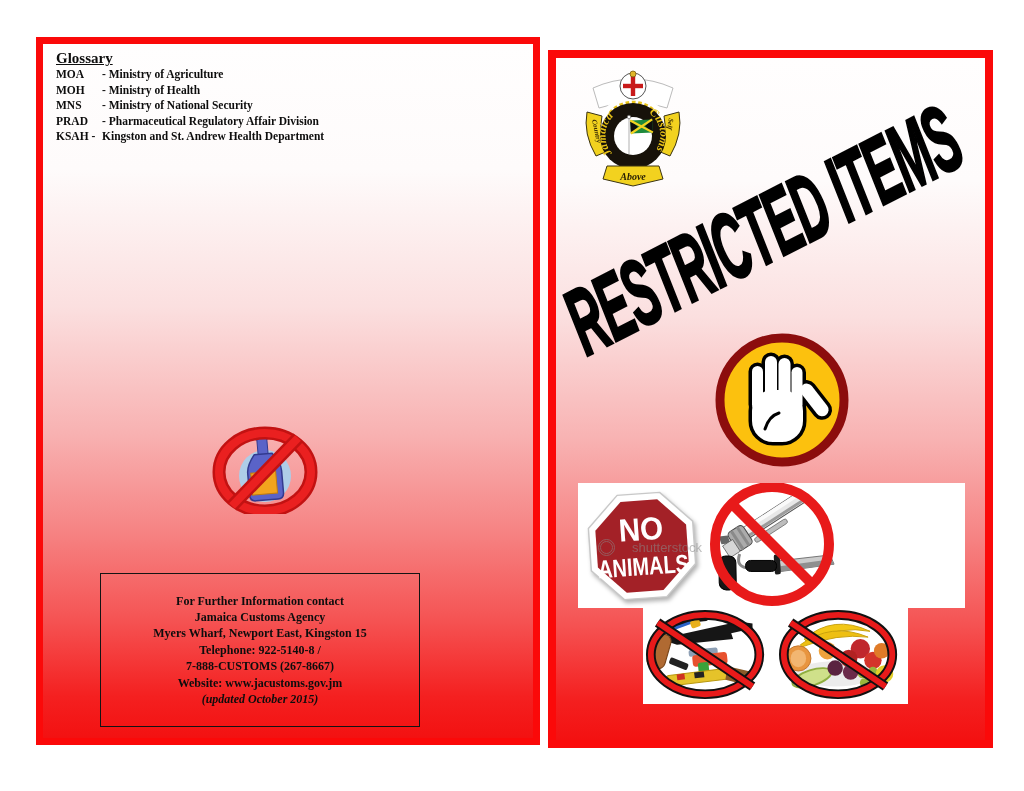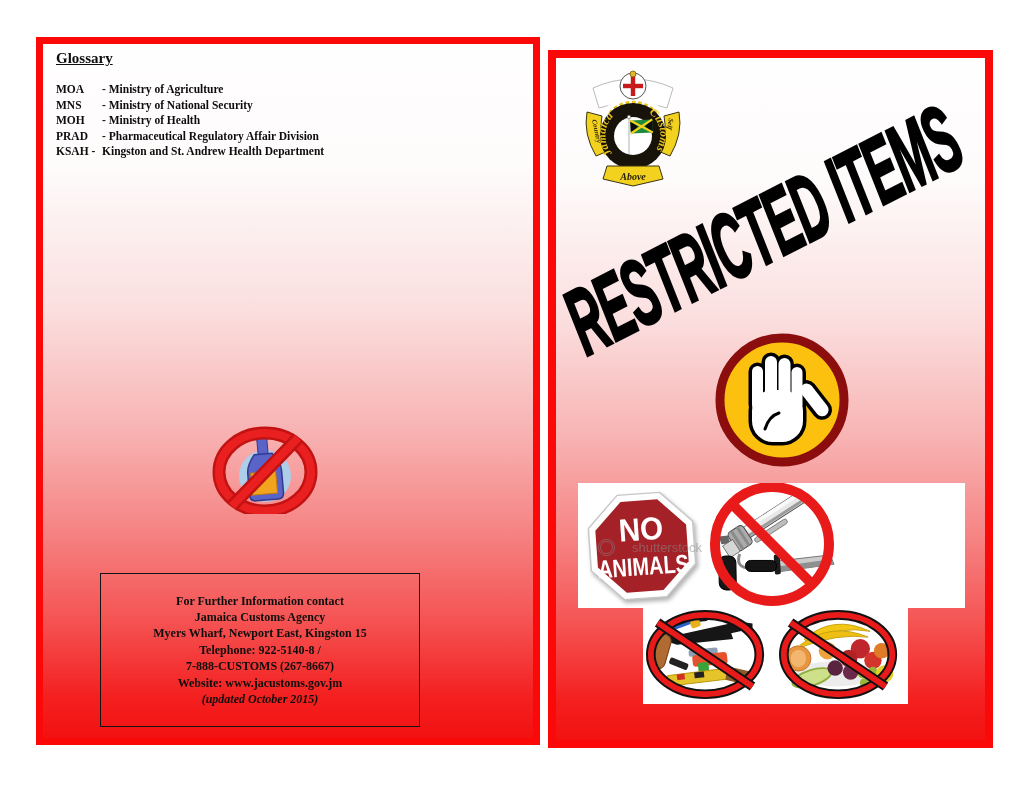--- a/index.html
+++ b/index.html
@@ -11,21 +11,21 @@
     position:absolute;box-sizing:border-box;
     border:7px solid #fb0909;overflow:hidden;
     background:linear-gradient(180deg,#fffefe 0%,#fefbfb 18%,#fbdfdf 38%,#f8b2b2 56%,#f68484 70%,#f55353 83%,#f42020 94%,#f31111 100%);
   }
   #pageLeft{left:36px;top:37px;width:504px;height:708px;}
   #pageRight{left:548px;top:50px;width:445px;height:698px;border-width:8px;}
 
   
   .glossary{position:absolute;left:13px;top:6px;color:#0d0d0d;}
   .glossary-title{font-size:15px;font-weight:bold;text-decoration:underline;}
-  .glossary-list{margin-top:15px;font-size:11.5px;font-weight:bold;line-height:15.5px;}
+  .glossary-list{font-size:11.5px;font-weight:bold;line-height:15.5px;}
   .g-row{display:flex;}
   .g-abbr{width:46px;flex:none;}
   .contact{
     position:absolute;left:57px;top:529px;width:320px;height:154px;
     box-sizing:border-box;border:1.5px solid #141414;
     display:flex;flex-direction:column;justify-content:center;align-items:center;
     text-align:center;font-weight:bold;font-size:12px;line-height:16.4px;color:#0d0d0d;
   }
   .contact .updated{font-style:italic;text-align:right;}
   .no-alcohol{position:absolute;left:169px;top:382px;width:106px;height:88px;}
@@ -66,26 +66,26 @@
 <div class="page" id="pageLeft">
 
   <div class="glossary">
     <div class="glossary-title">Glossary</div>
     <div class="glossary-list">
       <div class="g-row">
         <span class="g-abbr">MOA</span>
         <span>- Ministry of Agriculture</span>
       </div>
       <div class="g-row">
+        <span class="g-abbr">MOH</span>
+        <span>- Ministry of Health</span>
+      </div>
+      <div class="g-row">
         <span class="g-abbr">MNS</span>
         <span>- Ministry of National Security</span>
-      </div>
-      <div class="g-row">
-        <span class="g-abbr">MOH</span>
-        <span>- Ministry of Health</span>
       </div>
       <div class="g-row">
         <span class="g-abbr">PRAD</span>
         <span>- Pharmaceutical Regulatory Affair Division</span>
       </div>
       <div class="g-row">
         <span class="g-abbr">KSAH -</span>
         <span>Kingston and St. Andrew Health Department</span>
       </div>
     </div>

